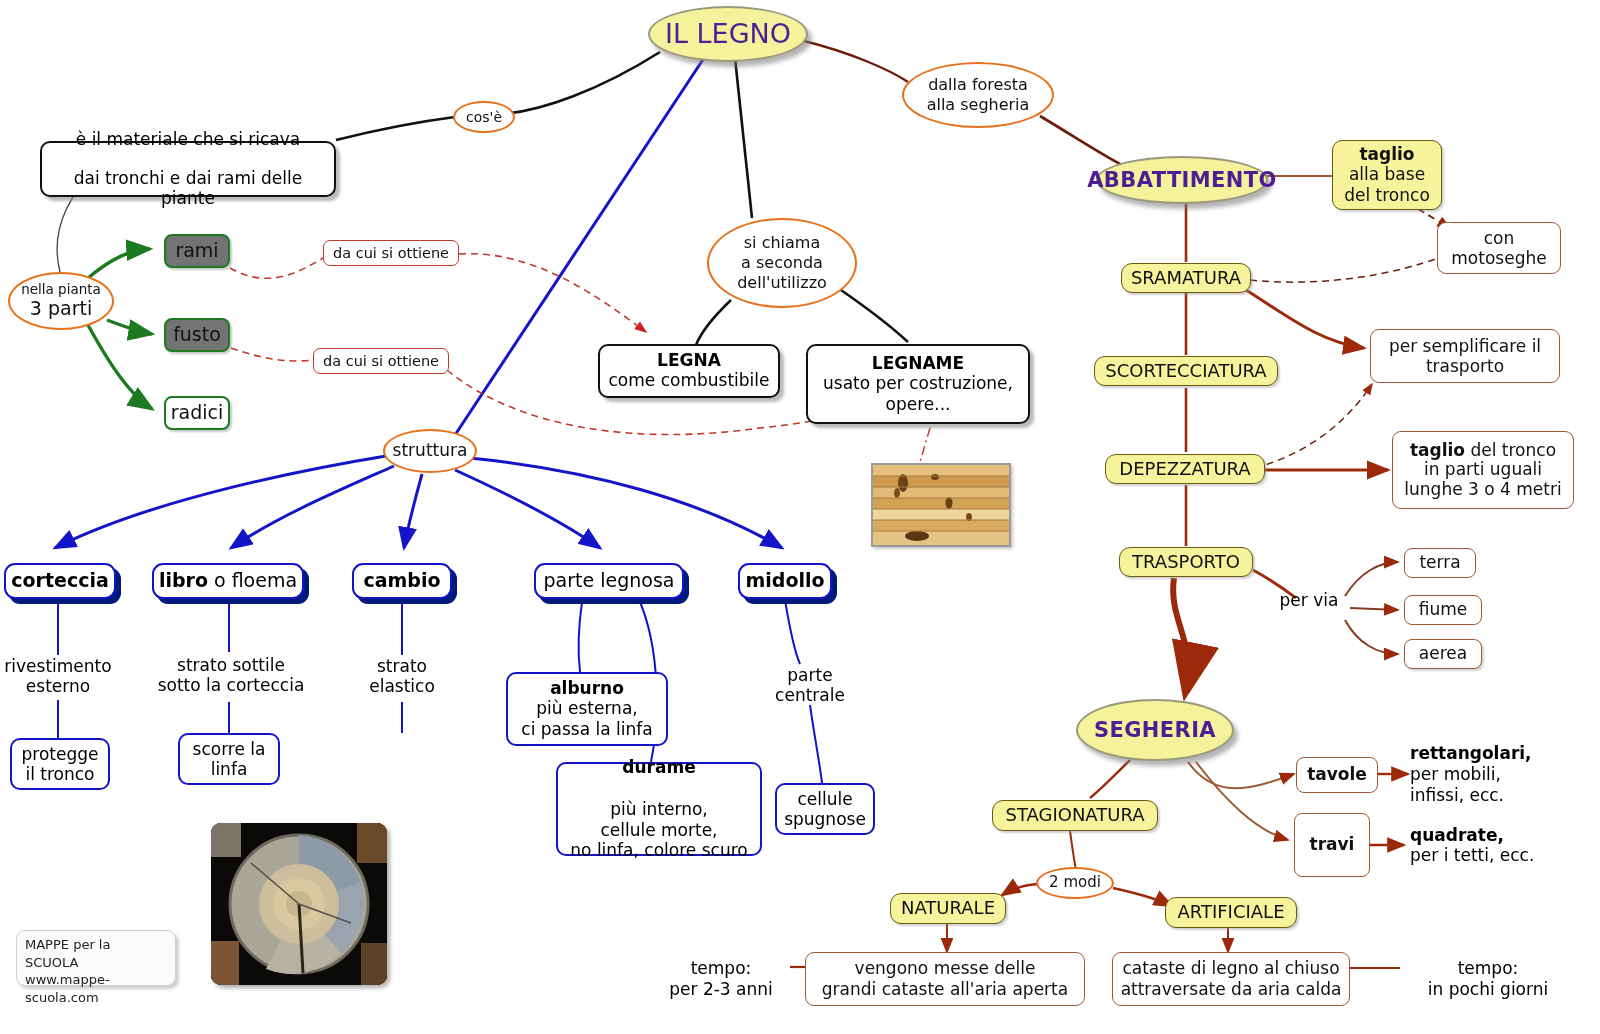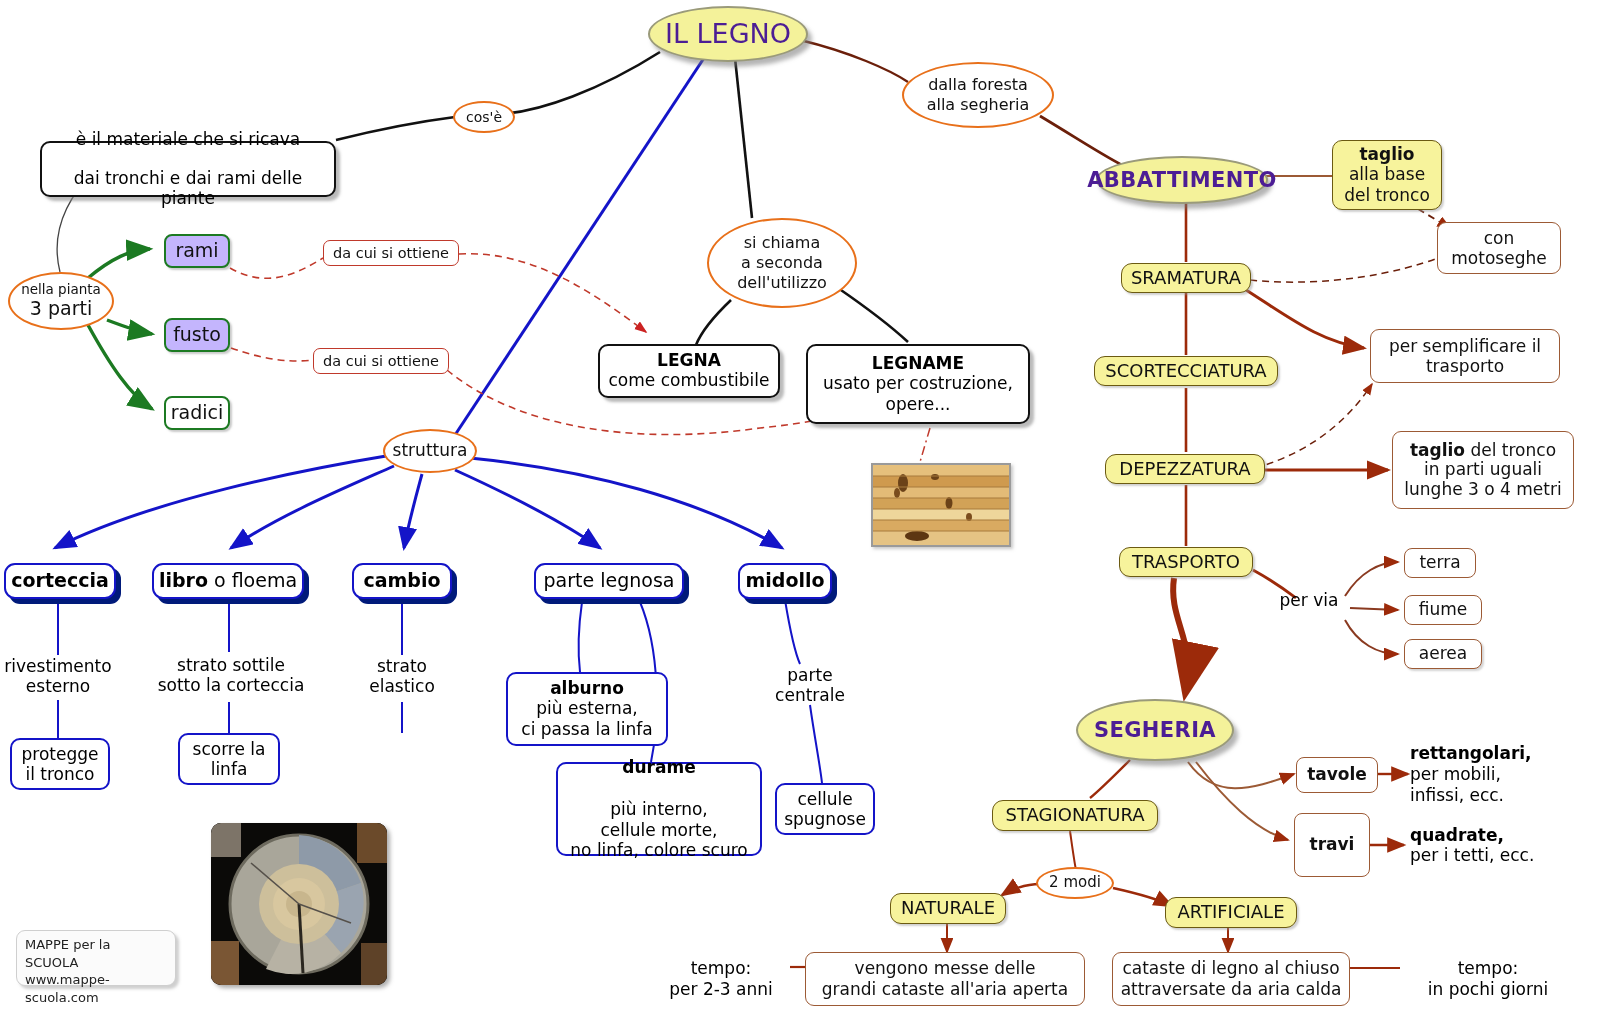--- a/index.html
+++ b/index.html
@@ -17,21 +17,21 @@
 
   
   .ell-orange{background:#fff;border:2.5px solid #e8701a;border-radius:50%;font-size:16px;color:#111;}
   .ell-orange.tiny{font-size:14px;border-width:2px;}
 
   
   .box-black{background:#fff;border:2.4px solid #111;border-radius:10px;font-size:17px;color:#000;
              box-shadow:4px 4px 3px rgba(140,140,140,.6);}
 
   
-  .box-green{background:#c4b5fd;border:2.2px solid #1c7a22;border-radius:8px;font-size:19px;color:#111;
+  .box-green{background:#737373;border:2.2px solid #1c7a22;border-radius:8px;font-size:19px;color:#111;
              box-shadow:2px 2px 2px rgba(150,150,150,.5);}
 
   
   .box-red{background:#fff;border:1.4px solid #c0392b;border-radius:7px;font-size:14.5px;color:#111;}
 
   
   .box-blue-hd{background:#fff;border:2.6px solid #1414c8;border-radius:11px;font-size:19px;color:#000;
                box-shadow:5px 5px 0px #001a7a;}
   .box-blue{background:#fff;border:2px solid #1414c8;border-radius:10px;font-size:17px;color:#000;}
   .plain{background:transparent;border:none;font-size:17px;color:#000;}

